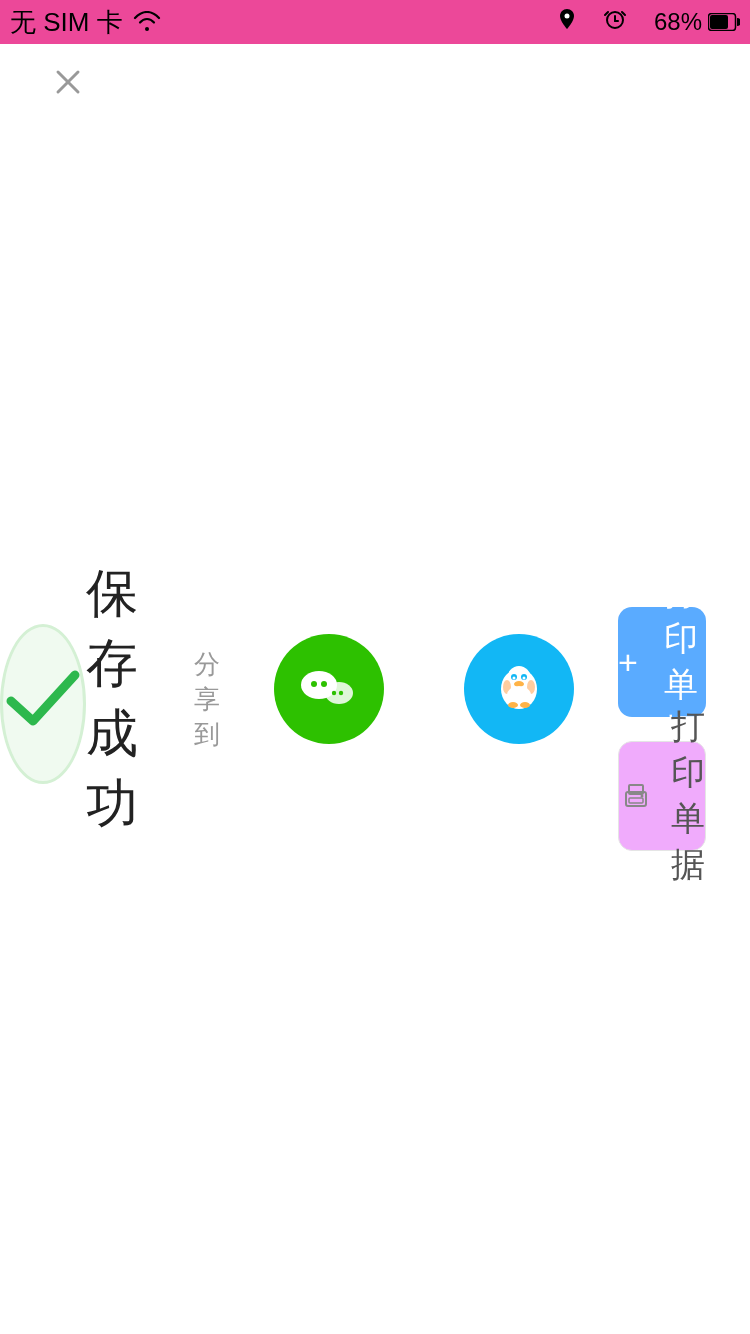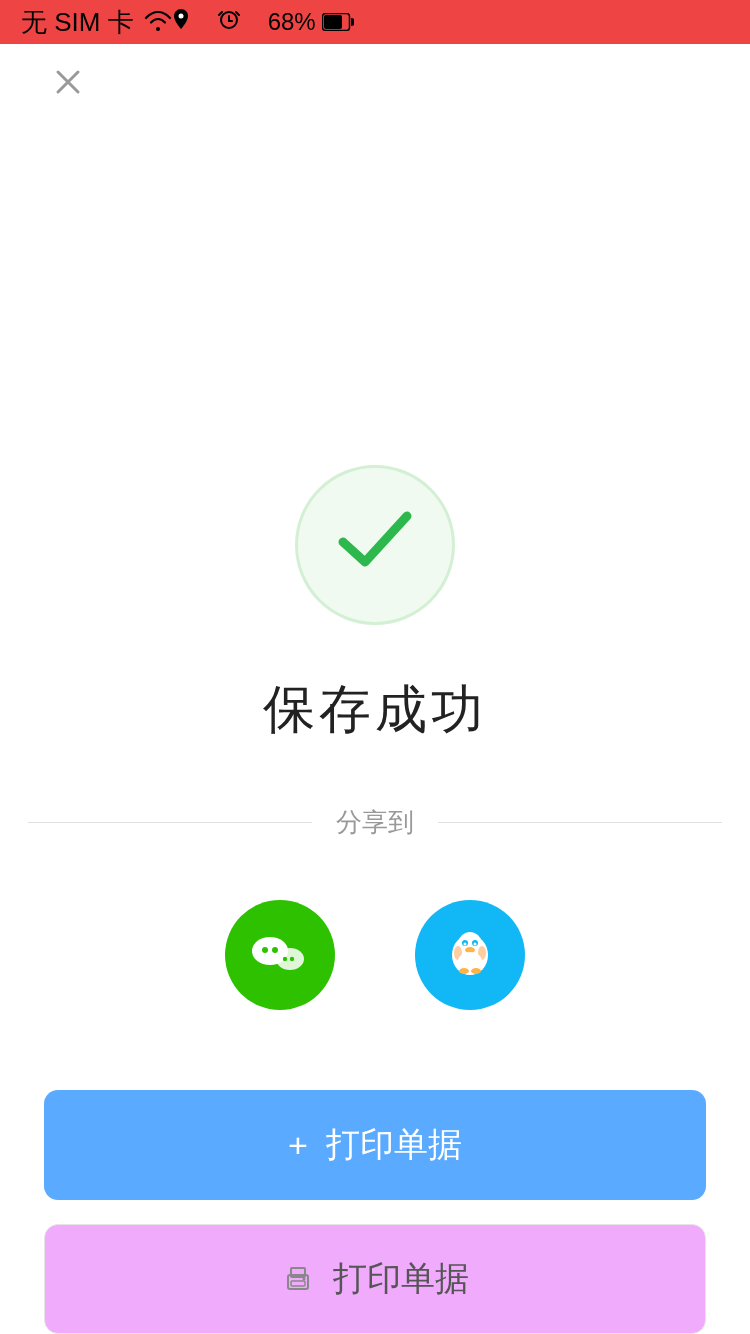--- a/index.html
+++ b/index.html
@@ -11,25 +11,25 @@
       background: #ffffff;
       font-family: -apple-system, "PingFang SC", "Helvetica Neue", Arial, sans-serif;
       display: flex;
       flex-direction: column;
     }
 
     
     .status-bar {
       width: 100%;
       height: 44px;
-      background: #ef4444;
-      display: flex;
-      align-items: center;
-      justify-content: flex-start;
-      padding: 0 21px;
+      background: #ec4899;
+      display: flex;
+      align-items: center;
+      justify-content: space-between;
+      padding: 0 10px;
       flex-shrink: 0;
     }
     .status-left {
       display: flex;
       align-items: center;
       gap: 10px;
       font-size: 26px;
       font-weight: 500;
       color: #000;
     }
@@ -67,24 +67,23 @@
     }
     .close-btn svg {
       width: 36px;
       height: 36px;
     }
 
     
     .main-content {
       flex: 1;
       display: flex;
-      flex-direction: column;
+      flex-direction: row;
       align-items: center;
       padding-top: 80px;
-      justify-content: flex-end;
     }
 
     
     .success-circle {
       width: 160px;
       height: 160px;
       border-radius: 50%;
       background: #f0faf0;
       border: 3px solid #d4f0d4;
       display: flex;

